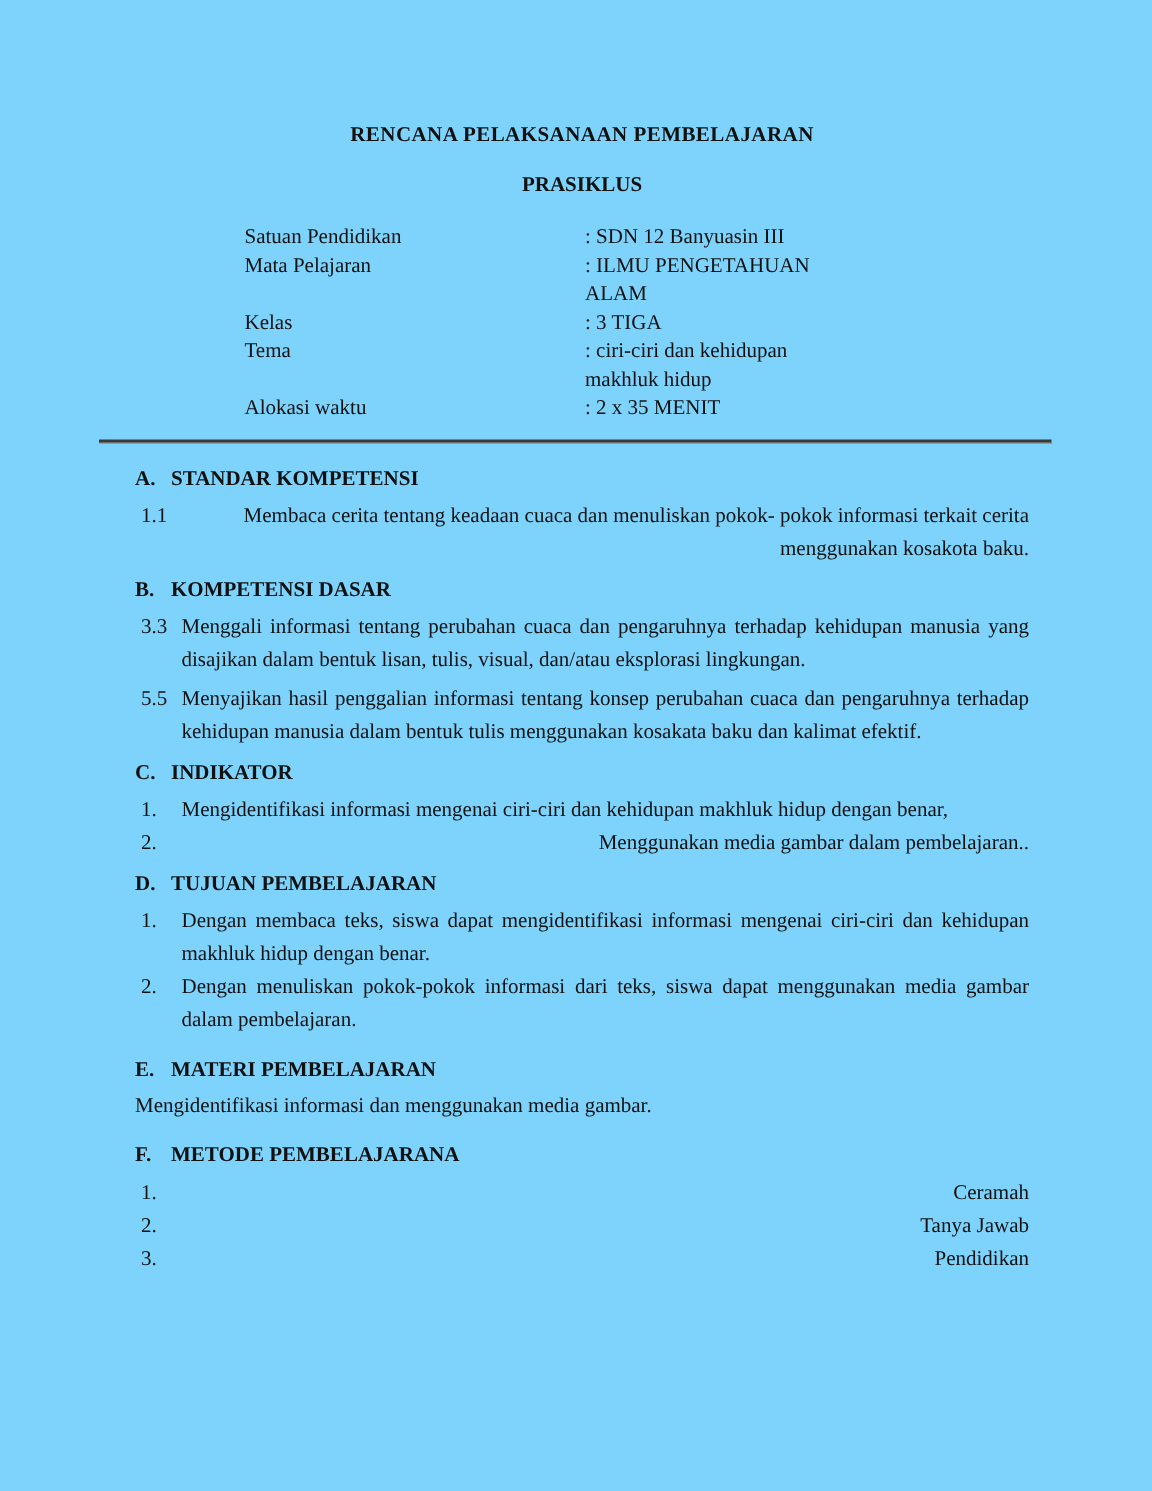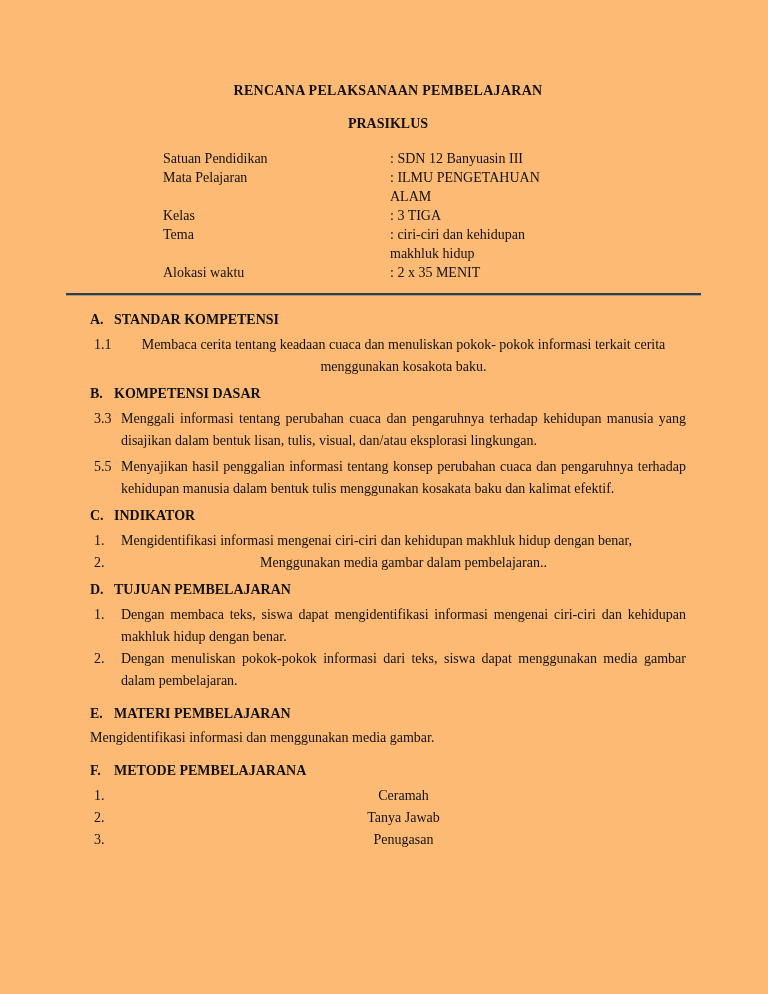--- a/index.html
+++ b/index.html
@@ -1,21 +1,21 @@
 <!DOCTYPE html>
 <html><head>
 <meta charset="utf-8">
 <style>
   * { box-sizing: border-box; }
   html, body { margin: 0; padding: 0; background: #ffffff; }
   .page {
     width: 768px;
     min-height: 994px;
     margin: 0 auto;
-    background: #fdba74;
+    background: #7dd3fc;
     color: #111111;
     font-family: "Liberation Serif", "DejaVu Serif", serif;
     font-size: 14px;
     line-height: 22px;
     padding: 80px 82px 40px 90px;
   }
   .title {
     text-align: center;
     font-weight: bold;
     letter-spacing: 0.3px;
@@ -45,21 +45,21 @@
   .sec { margin-top: 5px; }
   .sec-a { margin-top: 13px; }
   .sec-e, .sec-f { margin-top: 11px; }
   .sec-head { display: flex; font-weight: bold; }
   .sec-letter { flex: 0 0 24px; }
   .item { display: flex; margin-top: 3px; }
   .item + .item { margin-top: 4px; }
   .tight .item + .item { margin-top: 0; }
   .item .num { flex: 0 0 27px; margin-left: 4px; }
   .item .txt { flex: 1; text-align: justify; }
-  .item.nojust .txt { text-align: center; }
+  .item.nojust .txt { text-align: right; }
   .sec-body { margin-top: 2px; }
 </style>
 </head>
 <body>
 
 <main class="page">
 
   <div class="title">RENCANA PELAKSANAAN PEMBELAJARAN</div>
   <div class="subtitle">PRASIKLUS</div>
 
@@ -162,17 +162,17 @@
     <div class="item nojust">
       <span class="num">1.</span>
       <span class="txt">Ceramah</span>
     </div>
     <div class="item nojust">
       <span class="num">2.</span>
       <span class="txt">Tanya Jawab</span>
     </div>
     <div class="item nojust">
       <span class="num">3.</span>
-      <span class="txt">Penugasan</span>
+      <span class="txt">Pendidikan</span>
     </div>
   </section>
 
 </main>
 
 </body></html>

